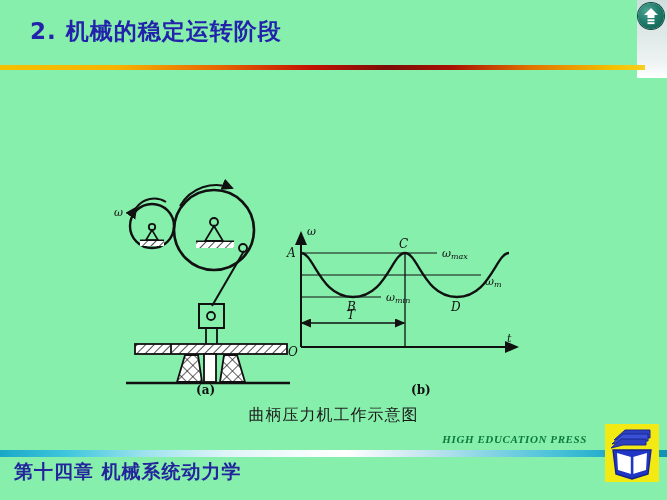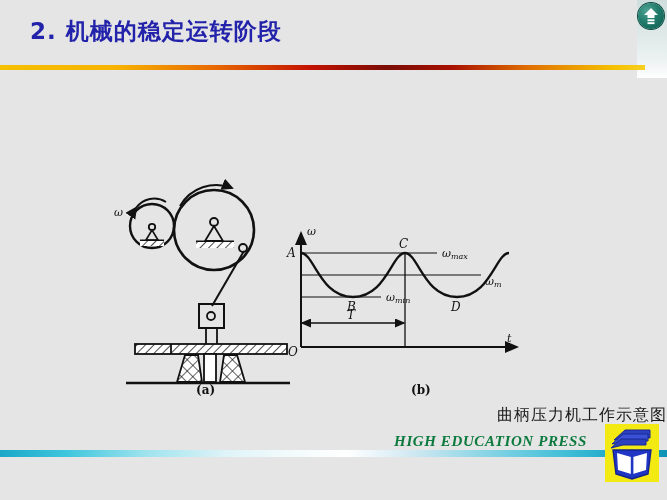--- a/index.html
+++ b/index.html
@@ -7,21 +7,21 @@
     padding: 0;
     background: #ffffff;
   }
   body {
     font-family: "Liberation Sans", sans-serif;
   }
   #slide {
     position: relative;
     width: 667px;
     height: 500px;
-    background: #e5e5e5;
+    background: #86efac;
     overflow: hidden;
   }
 
   
   .slide-title {
     position: absolute;
     left: 30px;
     top: 16px;
     font-family: "DejaVu Sans", sans-serif;
     font-size: 23px;
@@ -87,21 +87,21 @@
     left: 0px;
     top: 178px;
     width: 667px;
     height: 235px;
   }
   .fig-caption {
     position: absolute;
     left: 0;
     top: 227px;
     width: 667px;
-    text-align: right;
+    text-align: center;
     font-family: "DejaVu Sans", sans-serif;
     font-size: 16px;
     color: #1a1a1a;
     letter-spacing: 1px;
   }
   .sublabel {
     position: absolute;
     font-family: "DejaVu Serif", serif;
     font-size: 12px;
     font-weight: bold;
@@ -139,21 +139,21 @@
     letter-spacing: 1px;
     white-space: nowrap;
   }
   .footer-press {
     position: absolute;
     right: 80px;
     top: 433px;
     font-family: "Liberation Serif", serif;
     font-style: italic;
     font-weight: bold;
-    font-size: 15px;
+    font-size: 11px;
     color: #0c7a3e;
     letter-spacing: 0.6px;
     white-space: nowrap;
   }
   .press-logo {
     position: absolute;
     right: 8px;
     top: 424px;
     width: 54px;
     height: 58px;
@@ -283,20 +283,21 @@
       <text x="62" y="96" font-family="DejaVu Serif, serif" font-style="italic" font-size="12" fill="#111">T</text>
     </svg>
 
     <div class="sublabel" style="left:411px; top:205px;">(b)</div>
 
     <div class="fig-caption">曲柄压力机工作示意图</div>
   </div>
 
   <div class="footer-rule"></div>
   <div class="footer-press">HIGH EDUCATION PRESS</div>
+  <div class="footer-chapter">第十四章 机械系统动力学</div>
 
   <div class="press-logo">
     <svg width="54" height="58" viewBox="0 0 54 58">
 
       <path d="M9 16 L20 6 L45 6 L45 14 L22 14 Z" fill="#2b3fbf" stroke="#1b2a8f" stroke-width="1"></path>
       <path d="M7 20 L18 10 L43 10 L43 17 L20 17 Z" fill="#3a50d6" stroke="#1b2a8f" stroke-width="1"></path>
       <path d="M6 24 L16 15 L41 15 L41 21 L18 21 Z" fill="#2b3fbf" stroke="#1b2a8f" stroke-width="1"></path>
 
       <path d="M8 26 L46 26 L43 50 L27 55 L11 50 Z" fill="#1f35c4" stroke="#14228c" stroke-width="1.4"></path>
 

